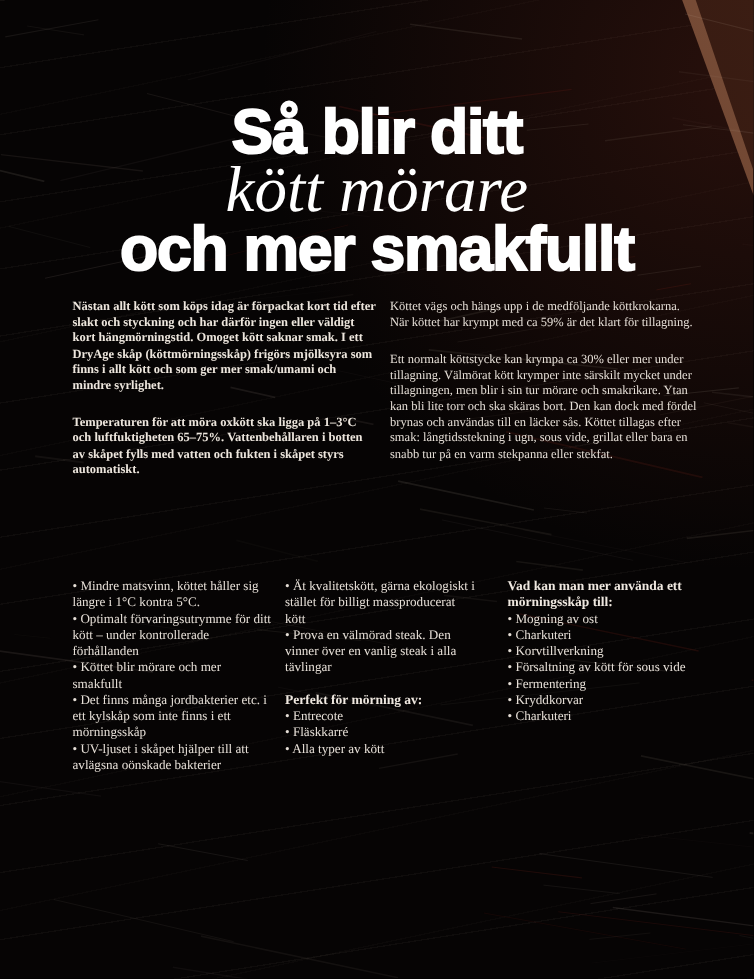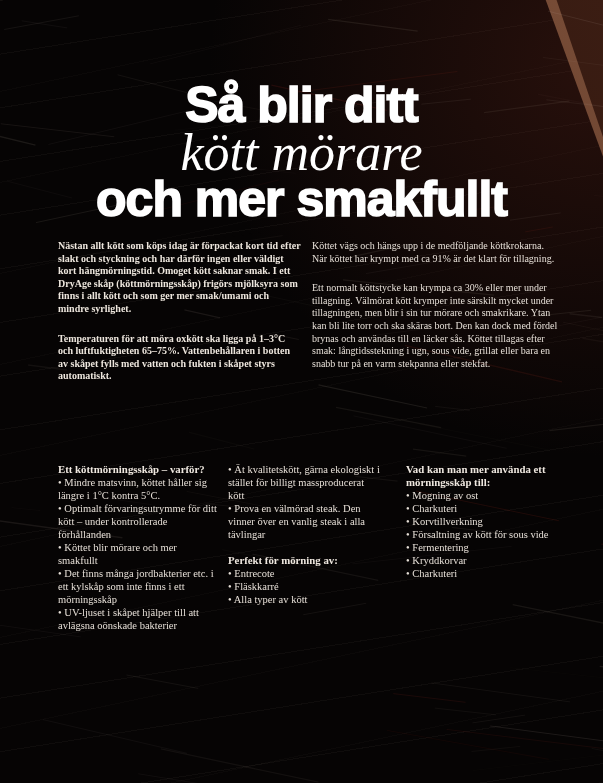--- a/index.html
+++ b/index.html
@@ -154,28 +154,27 @@
     <span class="t2">kött mörare</span>
     <span class="t3">och mer smakfullt</span>
   </header>
 
   <section class="intro content">
     <div class="icol-left">
       <p class="p1">Nästan allt kött som köps idag är förpackat kort tid efter slakt och styckning och har därför ingen eller väldigt kort hängmörningstid. Omoget kött saknar smak. I ett DryAge skåp (köttmörningsskåp) frigörs mjölksyra som finns i allt kött och som ger mer smak/umami och mindre syrlighet.</p>
       <p class="p2">Temperaturen för att möra oxkött ska ligga på 1–3°C och luftfuktigheten 65–75%. Vattenbehållaren i botten av skåpet fylls med vatten och fukten i skåpet styrs automatiskt.</p>
     </div>
     <div class="icol-right">
-      <p class="p1">Köttet vägs och hängs upp i de medföljande köttkrokarna. När köttet har krympt med ca 91% är det klart för tillagning.</p>
+      <p class="p1">Köttet vägs och hängs upp i de medföljande köttkrokarna. När köttet har krympt med ca 59% är det klart för tillagning.</p>
       <p class="p2">Ett normalt köttstycke kan krympa ca 30% eller mer under tillagning. Välmörat kött krymper inte särskilt mycket under tillagningen, men blir i sin tur mörare och smakrikare. Ytan kan bli lite torr och ska skäras bort. Den kan dock med fördel brynas och användas till en läcker sås. Köttet tillagas efter smak: långtidsstekning i ugn, sous vide, grillat eller bara en snabb tur på en varm stekpanna eller stekfat.</p>
     </div>
   </section>
 
   <section class="facts content">
     <div class="fcol fcol-0" id="fcol-0">
-        <h3>Ett köttmörningsskåp – varför?</h3>
         <p>• Mindre matsvinn, köttet håller sig längre i 1°C kontra 5°C.</p>
         <p>• Optimalt förvaringsutrymme för ditt kött – under kontrollerade förhållanden</p>
         <p>• Köttet blir mörare och mer smakfullt</p>
         <p>• Det finns många jordbakterier etc. i ett kylskåp som inte finns i ett mörningsskåp</p>
         <p>• UV-ljuset i skåpet hjälper till att avlägsna oönskade bakterier</p>
       </div>
     <div class="fcol fcol-1" id="fcol-1">
         <p>• Ät kvalitetskött, gärna ekologiskt i stället för billigt massproducerat kött</p>
         <p>• Prova en välmörad steak. Den vinner över en vanlig steak i alla tävlingar</p>
         <h3 class="gap">Perfekt för mörning av:</h3>

